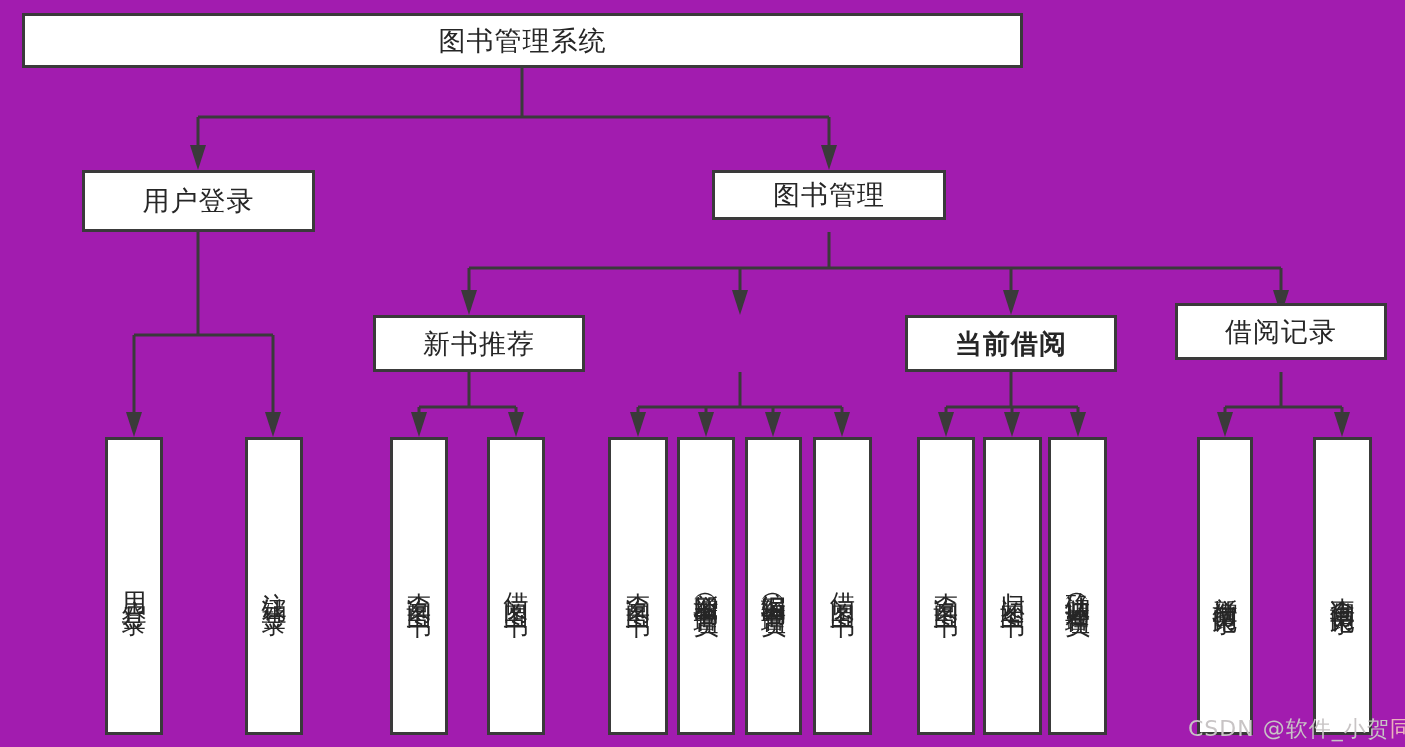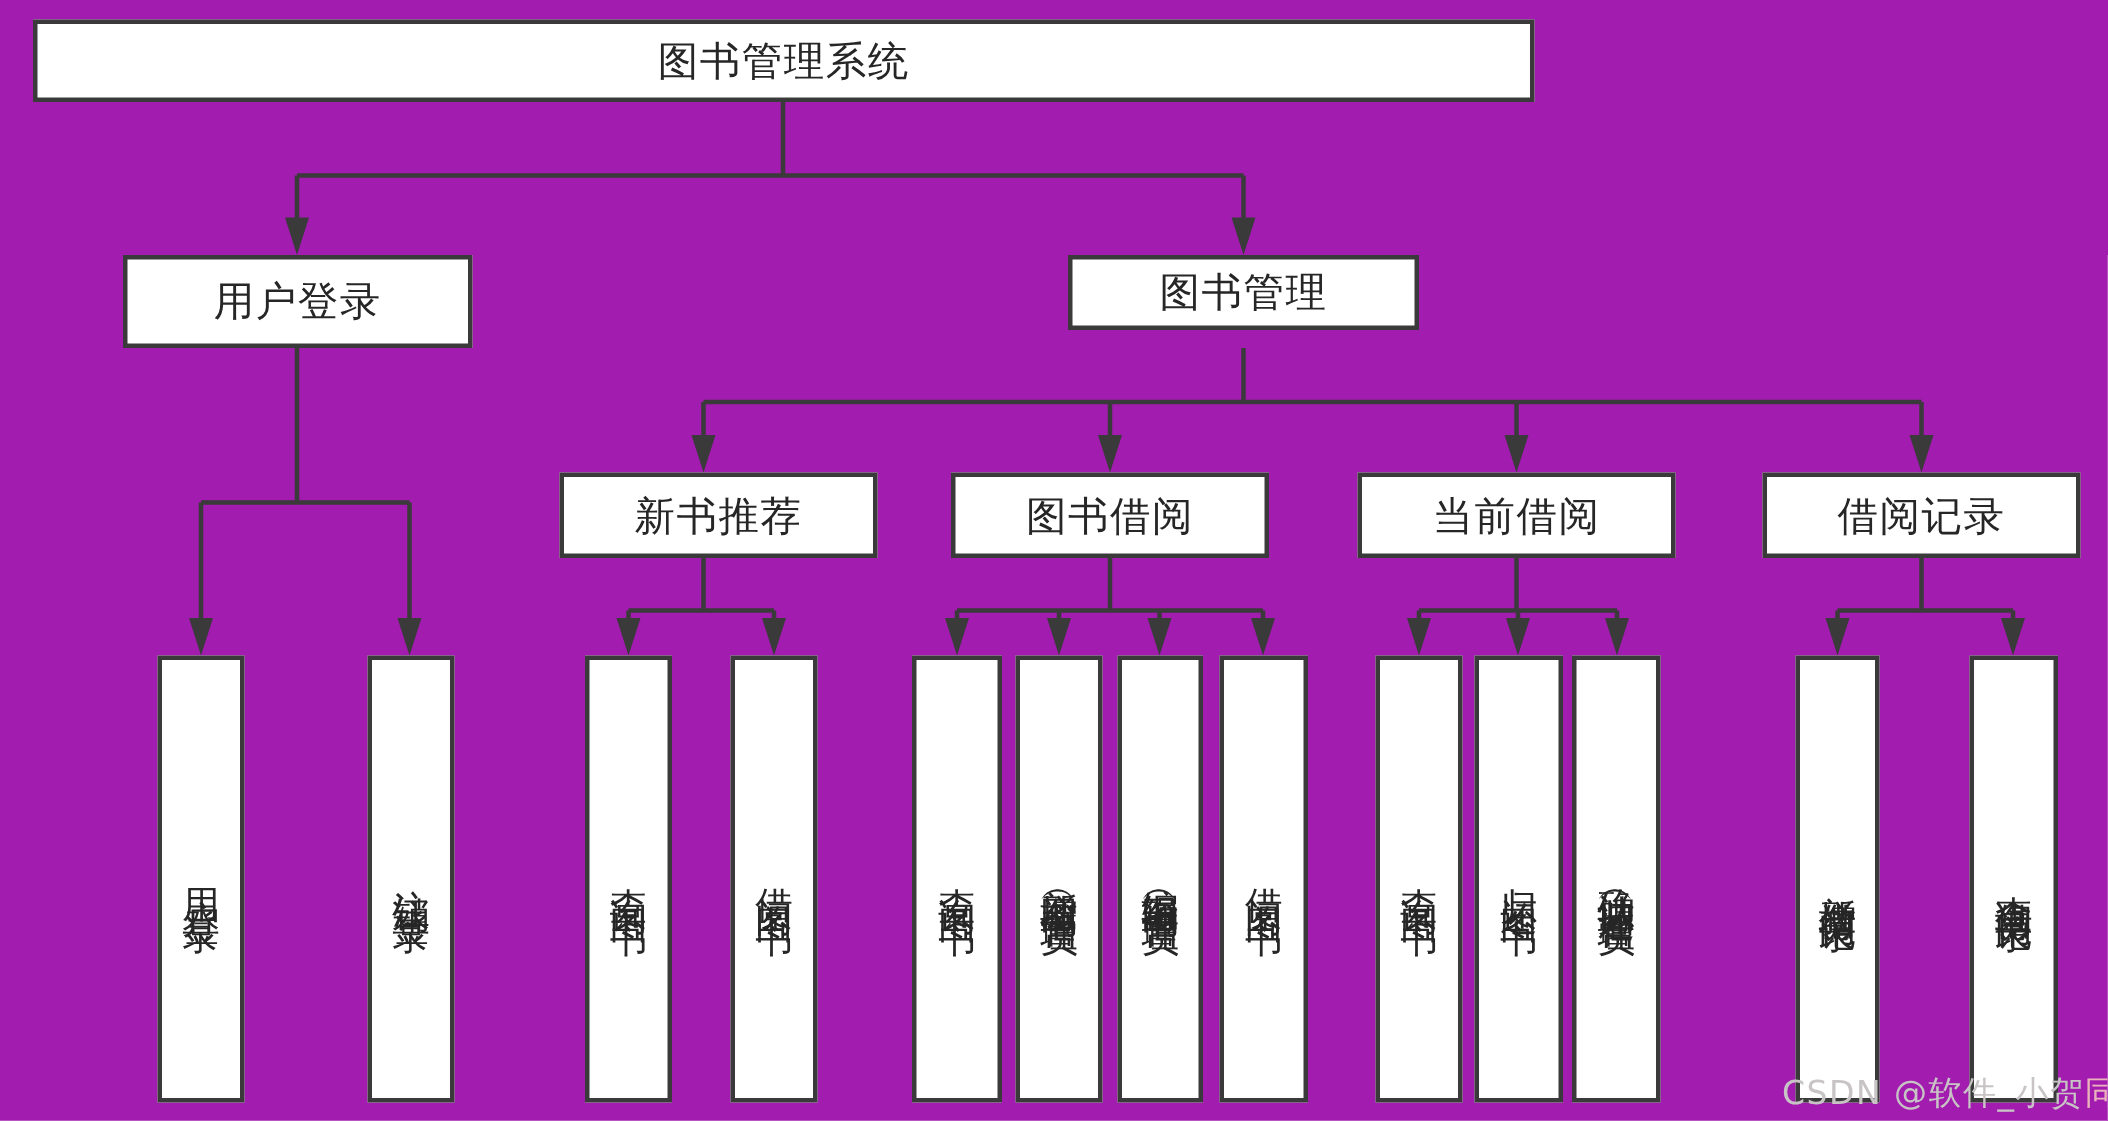--- a/index.html
+++ b/index.html
@@ -41,22 +41,22 @@
     height: 298px;
   }
   .vnode.long { letter-spacing: 3px; }
 
   
   #n-root       { left: 22px;  top: 13px;  width: 1001px; height: 55px; }
   #n-user-login { left: 82px;  top: 170px; width: 233px;  height: 62px; }
   #n-book-mgmt  { left: 712px; top: 170px; width: 234px;  height: 50px; }
   #n-new-rec    { left: 373px; top: 315px; width: 212px;  height: 57px; }
   #n-borrow     { left: 634px; top: 315px; width: 212px;  height: 57px; }
-  #n-current    { left: 905px; top: 315px; width: 212px;  height: 57px; }
-  #n-records    { left: 1175px;top: 315px; width: 212px;  height: 57px; }
+  #n-current    { left: 905px; top: 315px; width: 212px;  height: 57px; font-weight: bold; }
+  #n-records    { left: 1175px;top: 303px; width: 212px;  height: 57px; }
 
   
   #l-user-login { left: 105px;  width: 58px; }
   #l-logout     { left: 245px;  width: 58px; }
   #l-query1     { left: 390px;  width: 58px; }
   #l-borrow1    { left: 487px;  width: 58px; }
   #l-query2     { left: 608px;  width: 60px; }
   #l-add-book   { left: 677px;  width: 58px; }
   #l-edit-book  { left: 745px;  width: 57px; }
   #l-borrow2    { left: 813px;  width: 59px; }
@@ -115,21 +115,20 @@
       <polygon points="1334,412 1350,412 1342,437"></polygon>
     </g>
   </svg>
 
   <div class="node" id="n-root">图书管理系统</div>
 
   <div class="node" id="n-user-login">用户登录</div>
   <div class="node" id="n-book-mgmt">图书管理</div>
 
   <div class="node" id="n-new-rec">新书推荐</div>
-  <div class="node" id="n-borrow">图书借阅</div>
   <div class="node" id="n-current">当前借阅</div>
   <div class="node" id="n-records">借阅记录</div>
 
   <div class="node vnode" id="l-user-login">用户登录</div>
   <div class="node vnode" id="l-logout">注销登录</div>
 
   <div class="node vnode" id="l-query1">查询图书</div>
   <div class="node vnode" id="l-borrow1">借阅图书</div>
 
   <div class="node vnode" id="l-query2">查询图书</div>

